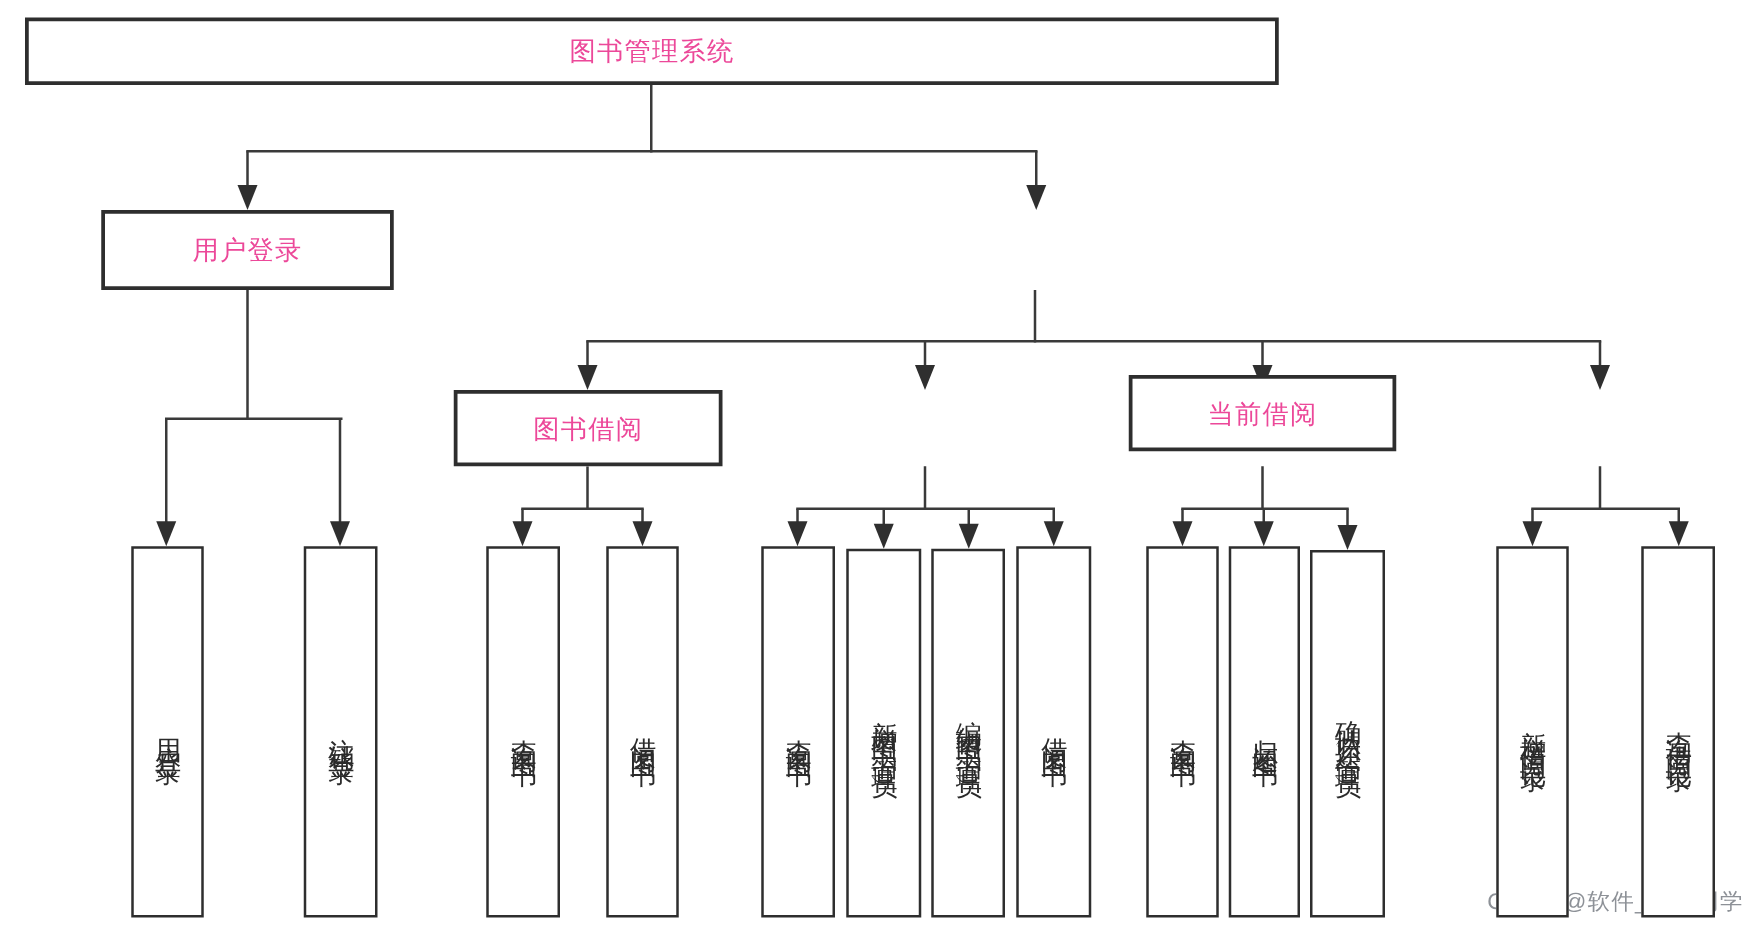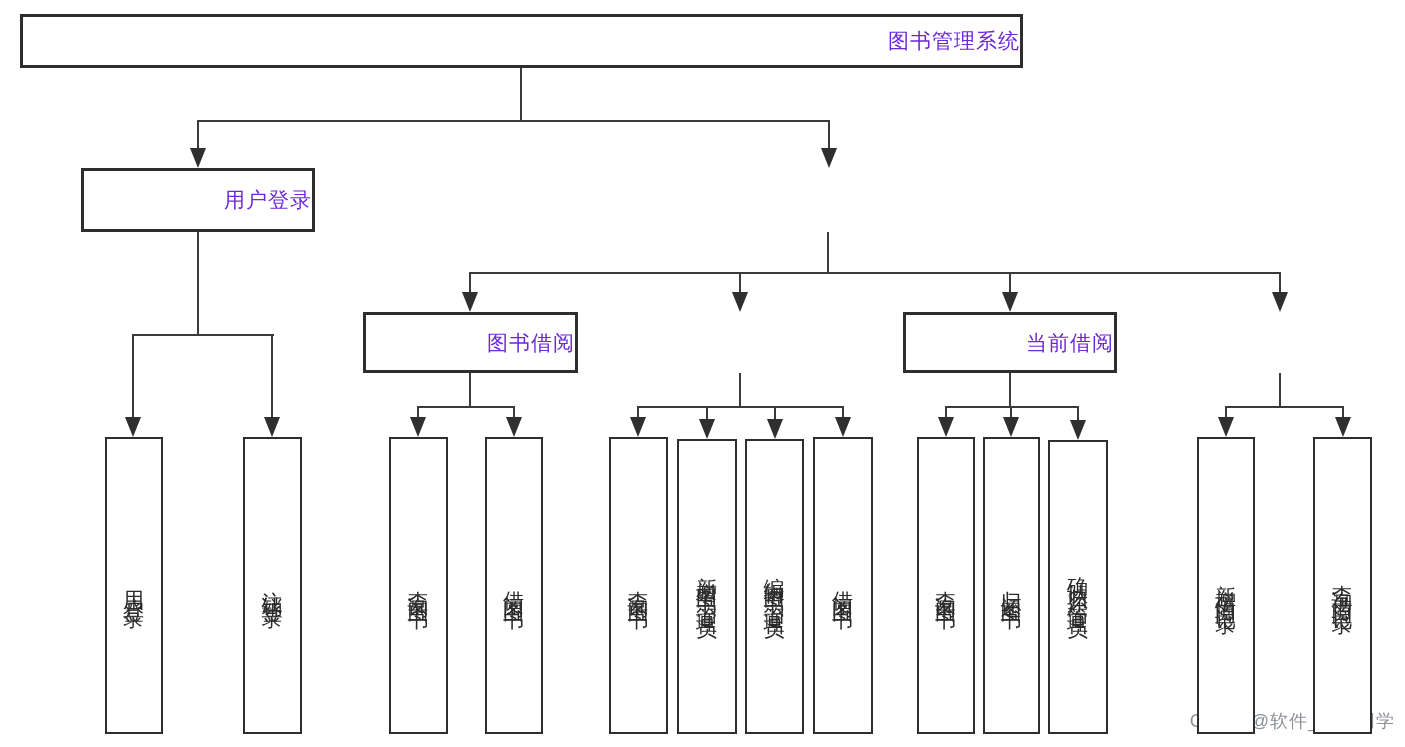--- a/index.html
+++ b/index.html
@@ -8,22 +8,22 @@
     width:1405px;height:747px;
     background:#ffffff;
     overflow:hidden;
     font-family:"Liberation Sans","DejaVu Sans",sans-serif;
   }
   .box{
     position:absolute;
     box-sizing:border-box;
     border:3px solid #2e2e2e;
     background:#ffffff;
-    display:flex;align-items:center;justify-content:flex-end;
-    font-size:21px;color:#6d28d9;
+    display:flex;align-items:center;justify-content:center;
+    font-size:21px;color:#ec4899;
     letter-spacing:1px;
     white-space:nowrap;
   }
   .vbox{
     position:absolute;
     box-sizing:border-box;
     border:2px solid #2e2e2e;
     background:#ffffff;
     display:flex;align-items:center;justify-content:center;
   }
@@ -114,21 +114,21 @@
     <div class="carrow" style="left: 1335px; top: 417px;"></div>
     <div class="box" style="left: 20px; top: 14px; width: 1003px; height: 54px;">
       <span>图书管理系统</span>
     </div>
     <div class="box" style="left: 81px; top: 168px; width: 234px; height: 64px;">
       <span>用户登录</span>
     </div>
     <div class="box" style="left: 363px; top: 312px; width: 215px; height: 61px;">
       <span>图书借阅</span>
     </div>
-    <div class="box" style="left: 903px; top: 312px; width: 214px; height: 61px;">
+    <div class="box" style="left: 903px; top: 300px; width: 214px; height: 61px;">
       <span>当前借阅</span>
     </div>
     <div class="vbox" style="left: 105px; top: 437px; width: 58px; height: 297px;">
       <span class="vtext">用户登录</span>
     </div>
     <div class="vbox" style="left: 243px; top: 437px; width: 59px; height: 297px;">
       <span class="vtext">注销登录</span>
     </div>
     <div class="vbox" style="left: 389px; top: 437px; width: 59px; height: 297px;">
       <span class="vtext">查询图书</span>

